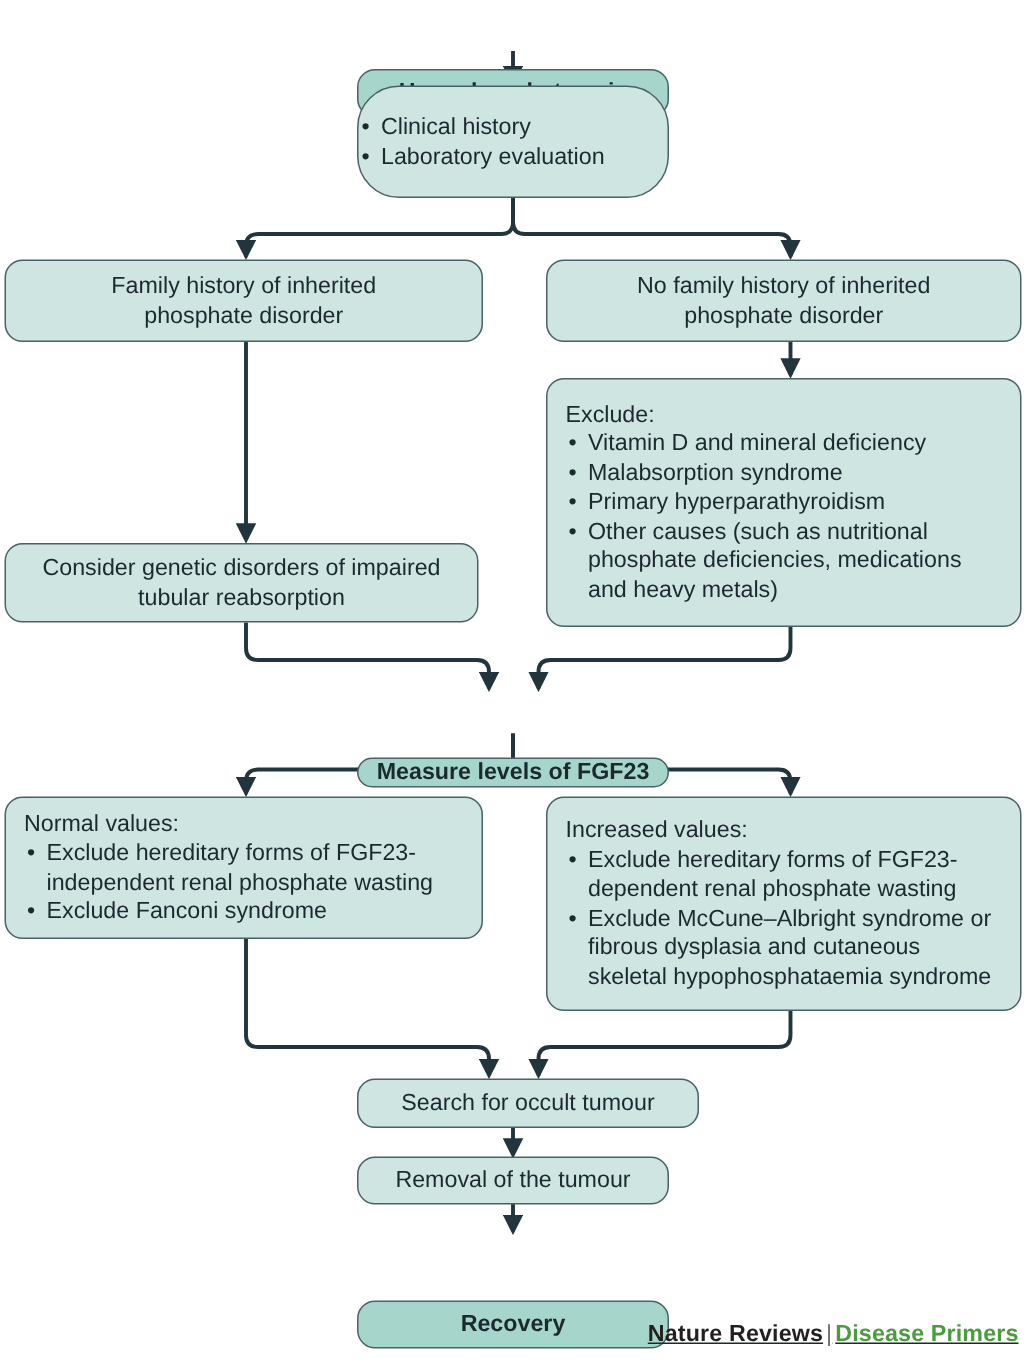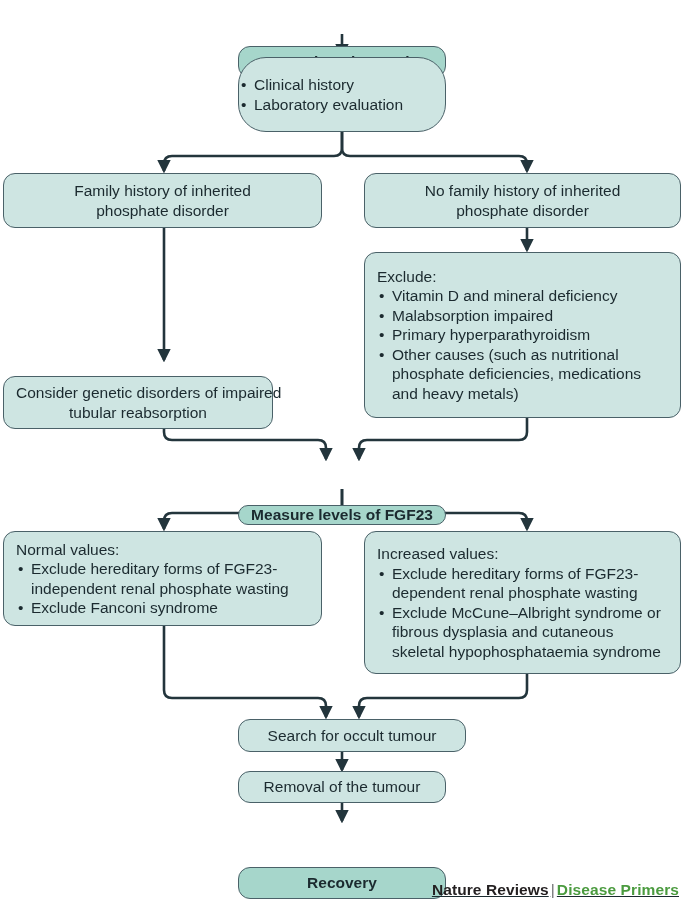--- a/index.html
+++ b/index.html
@@ -158,28 +158,28 @@
   <div class="node center" style="left:364px; top:173px; width:317px; height:55px;">
     <div class="pad line">No family history of inherited</div>
     <div class="pad line">phosphate disorder</div>
   </div>
 
   <div class="node" style="left:364px; top:252px; width:317px; height:166px;">
     <div class="listbox-inner">
       <div class="heading-line">Exclude:</div>
       <ul class="bullets">
         <li>Vitamin D and mineral deficiency</li>
-        <li>Malabsorption impaired</li>
+        <li>Malabsorption syndrome</li>
         <li>Primary hyperparathyroidism</li>
         <li>Other causes (such as nutritional phosphate deficiencies, medications and heavy metals)</li>
       </ul>
     </div>
   </div>
 
-  <div class="node center" style="left:3px; top:376px; width:270px; height:53px;justify-content:center;">
+  <div class="node center" style="left:3px; top:362px; width:316px; height:53px;justify-content:center;">
     <div class="pad line">Consider genetic disorders of impaired</div>
     <div class="pad line">tubular reabsorption</div>
   </div>
 
   <div class="node dark center bold" style="left:238px; top:461px; width:208px; height:20px;">
     <div class="pad line">Measure levels of FGF23</div>
   </div>
 
   <div class="node" style="left:3px; top:531px; width:319px; height:95px;">
     <div class="listbox-inner">

